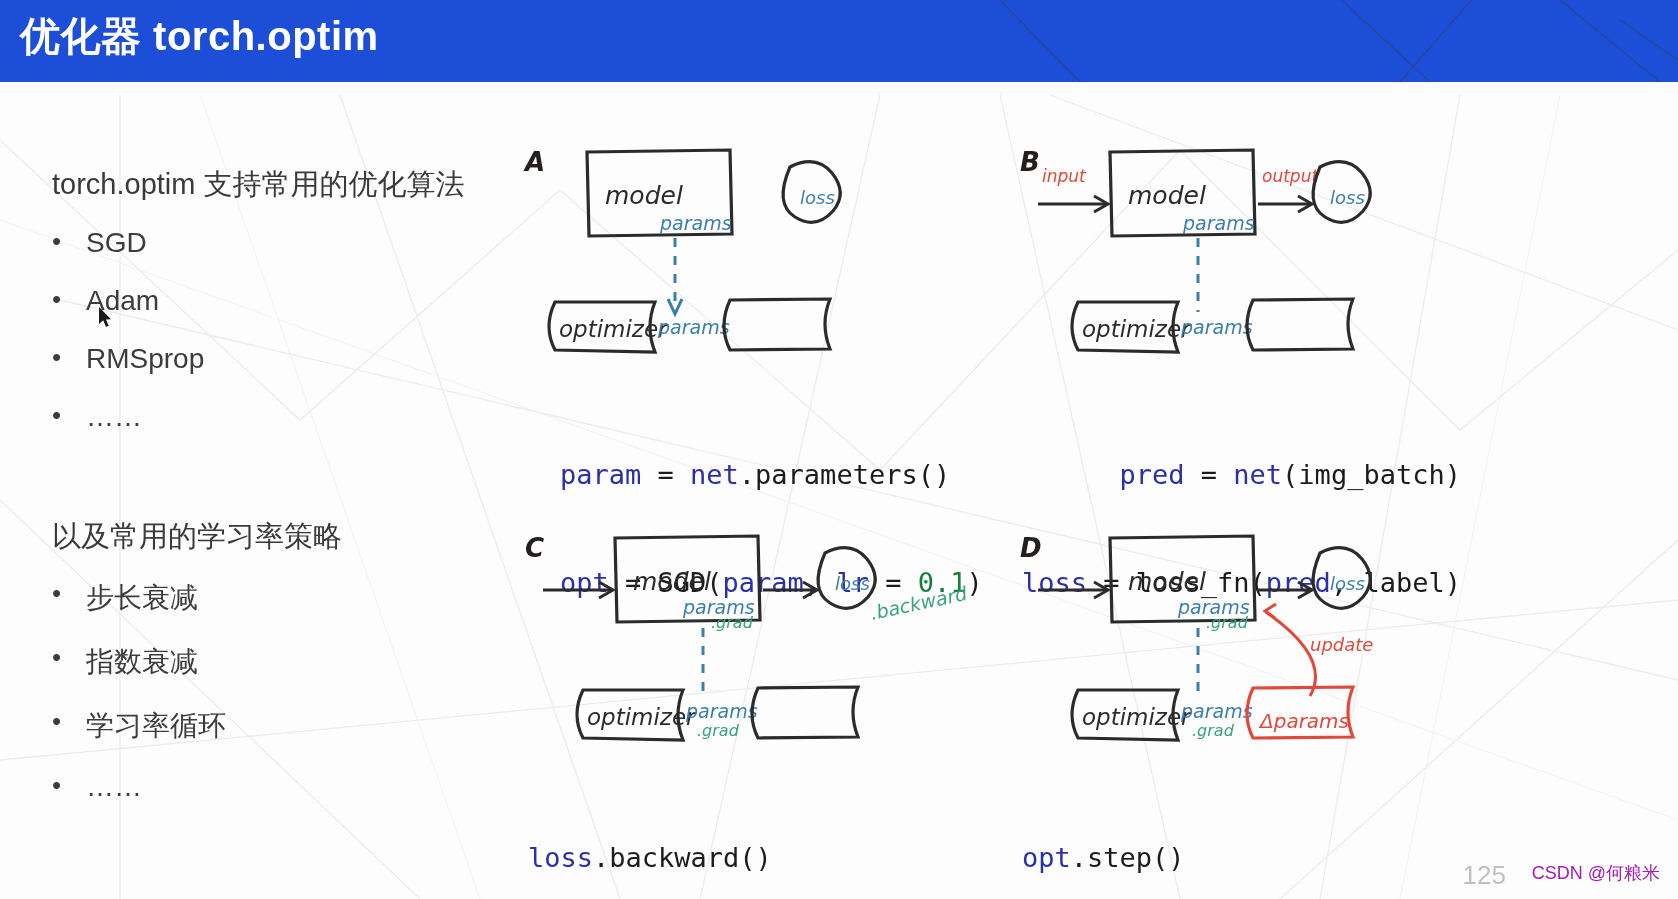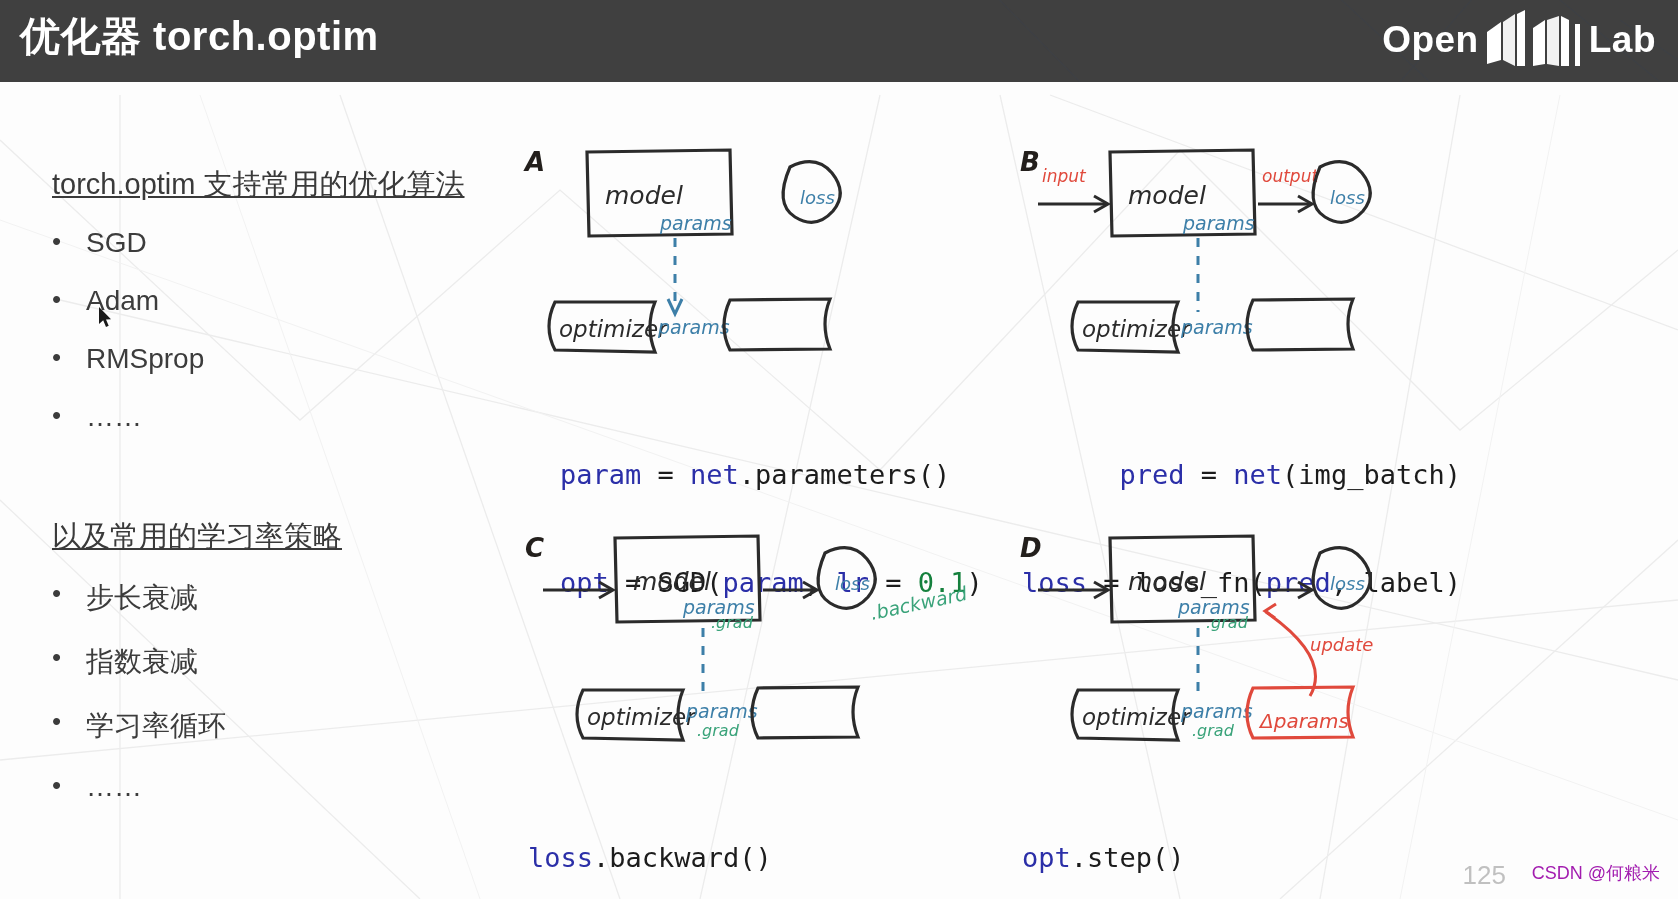--- a/index.html
+++ b/index.html
@@ -17,21 +17,21 @@
     overflow: hidden;
   }
 
   
   .bg-lines { position: absolute; inset: 0; z-index: 0; pointer-events: none; }
 
   
   .header {
     position: absolute; top: 0; left: 0;
     width: 1678px; height: 82px;
-    background: #404040;
+    background: #1d4ed8;
     z-index: 5;
     overflow: hidden;
   }
   .header-bgfx { position: absolute; inset: 0; opacity: .5; }
   .slide-title {
     position: absolute; left: 20px; top: 9px;
     color: #ffffff;
     font-size: 40px;
     font-weight: bold;
     letter-spacing: .5px;
@@ -53,21 +53,20 @@
     position: absolute;
     left: 52px; top: 165px;
     width: 470px;
     z-index: 3;
   }
   .para-head {
     font-size: 29px;
     color: #3a3a3a;
     margin-bottom: 22px;
     white-space: nowrap;
-    text-decoration: underline;
   }
   .blist { margin: 0 0 0 0; padding: 0; list-style: none; }
   .blist li {
     display: flex; align-items: flex-start;
     font-size: 28px;
     color: #3c3c3c;
     margin-bottom: 26px;
   }
   .blist li .dot {
     width: 34px; flex: 0 0 34px;
@@ -153,34 +152,20 @@
       <g stroke="#3b4049" stroke-width="1.2" fill="none">
         <path d="M1320 -20 L1430 82"></path>
         <path d="M1480 -10 L1400 82"></path>
         <path d="M1560 0 L1660 82"></path>
         <path d="M980 -20 L1080 82"></path>
         <path d="M1620 20 L1678 60"></path>
       </g>
     </svg>
     <div class="slide-title">优化器 torch.optim</div>
 
-    <div class="logo">
-      <span class="logo-text">Open</span>
-      <svg width="106" height="62" viewBox="0 0 106 62" style="margin:0 2px;">
-
-        <polygon points="6,56 6,24 20,14 20,52" fill="#ffffff"></polygon>
-        <polygon points="22,52 22,14 34,6  34,58" fill="#f2f2f2"></polygon>
-        <polygon points="36,58 36,6  44,2  44,58" fill="#ffffff"></polygon>
-        <polygon points="52,58 52,20 64,12 64,56" fill="#ffffff"></polygon>
-        <polygon points="66,56 66,12 78,8  78,58" fill="#f2f2f2"></polygon>
-        <polygon points="80,58 80,8  88,12 88,58" fill="#ffffff"></polygon>
-        <rect x="94" y="16" width="5" height="42" fill="#ffffff"></rect>
-      </svg>
-      <span class="logo-text">Lab</span>
-    </div>
   </div>
 
   <div class="left-col">
 
     <div class="para-head">torch.optim 支持常用的优化算法</div>
     <ul class="blist">
       <li>
         <span class="dot">•</span>
         <span>SGD</span>
       </li>

